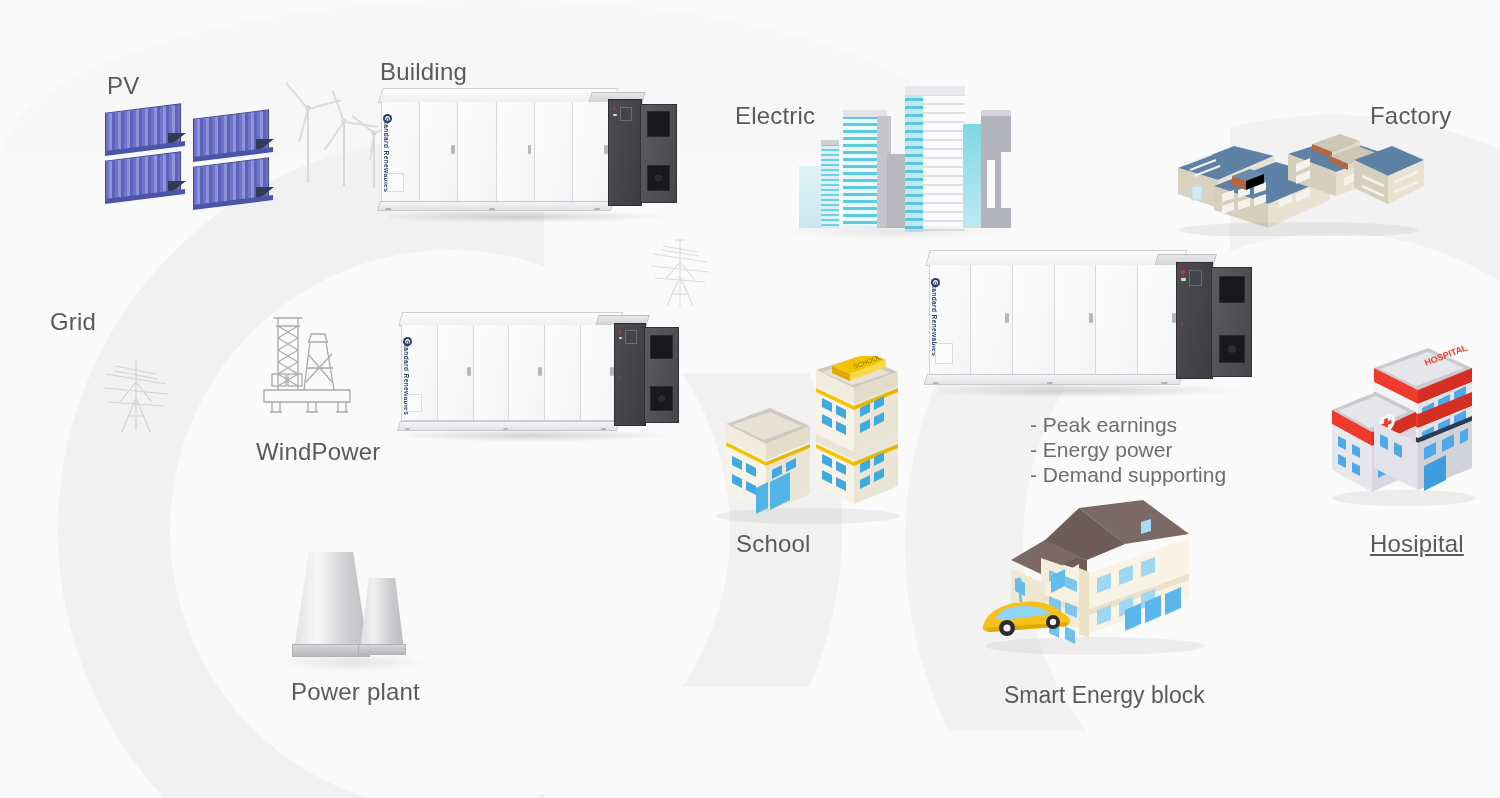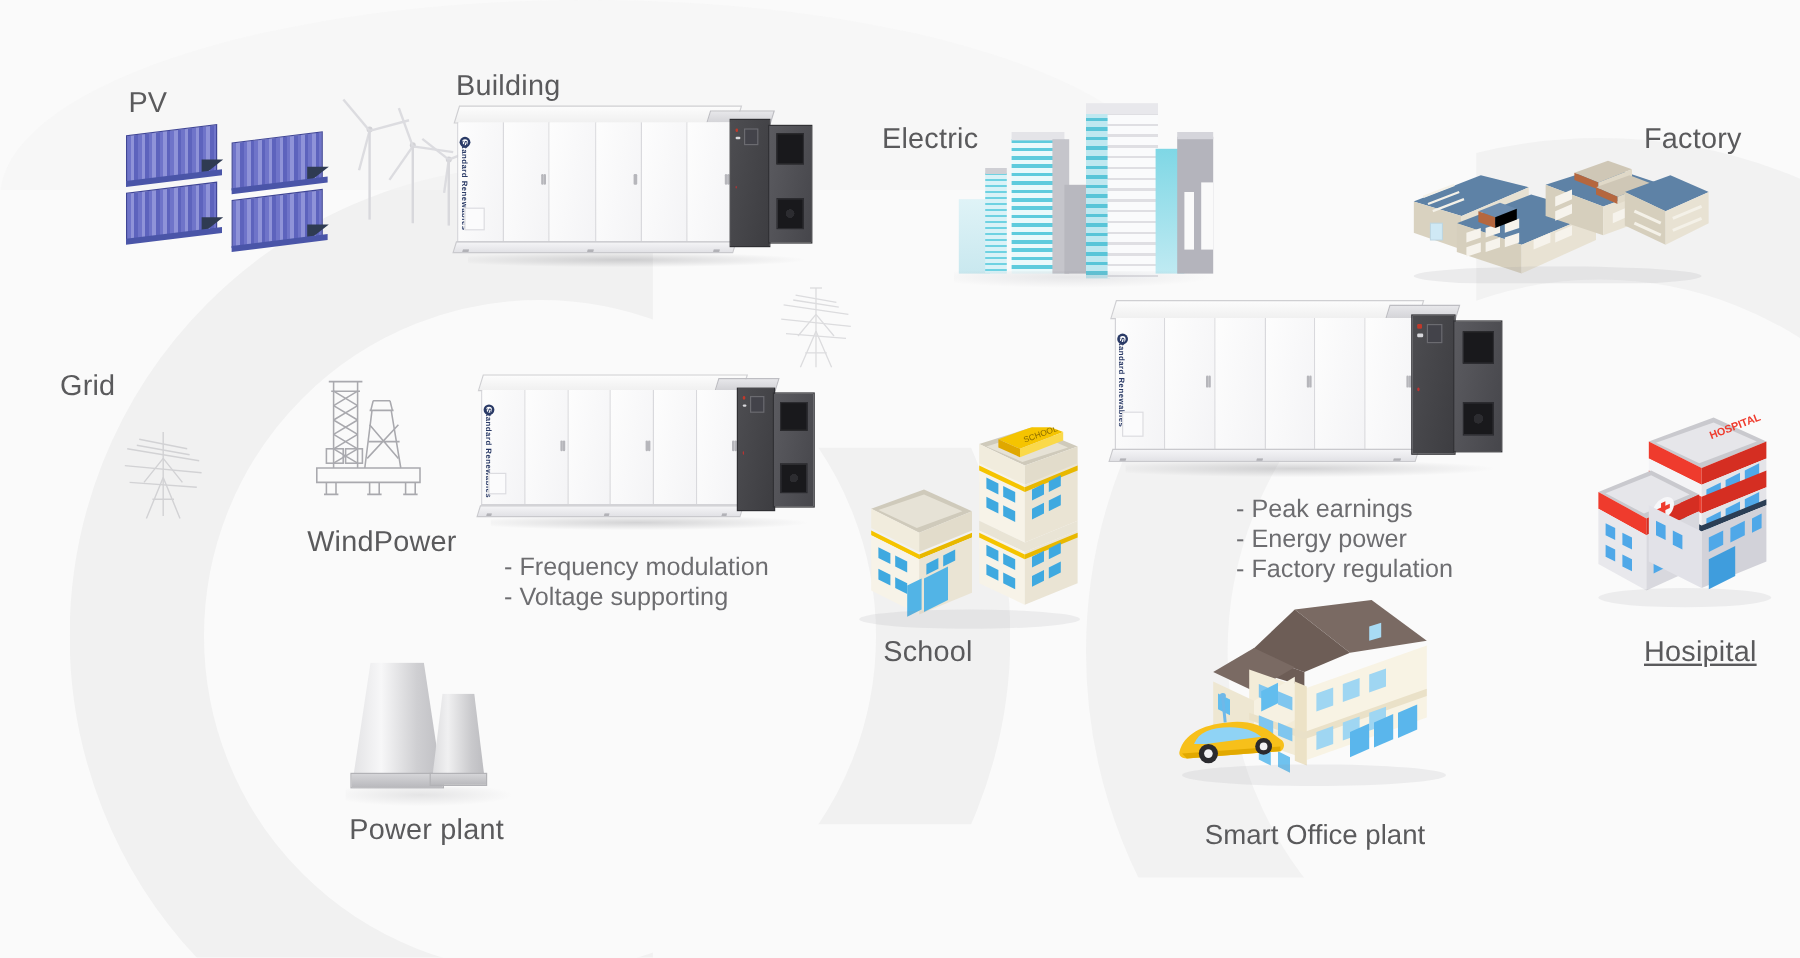--- a/index.html
+++ b/index.html
@@ -359,24 +359,20 @@
     <div class="cu-end">
       <span class="cu-led"></span>
         <span class="cu-led s"></span>
         <span class="cu-led d"></span>
       <span class="cu-smallwin"></span>
     </div>
     <div class="cu-end2">
       <span class="cu-vent up"></span>
       <span class="cu-vent dn"></span>
     </div>
-  </div>
-  <div class="bullets" style="left:420px;top:460px;">
-    <div>- Frequency modulation</div>
-    <div>- Voltage supporting</div>
   </div>
 
   <div style="position:absolute;left:288px;top:548px;width:140px;height:118px;">
     <div class="tower hyp" style="left:6px;top:4px;width:74px;height:98px;"></div>
     <div class="tower-rim" style="left:4px;top:96px;width:78px;height:13px;"></div>
     <div class="tower hyp" style="left:72px;top:30px;width:44px;height:72px;
       background:linear-gradient(90deg,#dcdcde 0%,#f0f0f1 30%,#c9c9cc 75%,#bcbcc0 100%);"></div>
     <div class="tower-rim" style="left:70px;top:96px;width:48px;height:11px;"></div>
     <div style="position:absolute;left:0;top:108px;width:140px;height:16px;
       background:radial-gradient(ellipse at 45% 40%,rgba(140,140,145,.20),rgba(140,140,145,0) 70%);"></div>
@@ -504,21 +500,21 @@
       <span class="cu-smallwin"></span>
     </div>
     <div class="cu-end2">
       <span class="cu-vent up"></span>
       <span class="cu-vent dn"></span>
     </div>
   </div>
   <div class="bullets" style="left:1030px;top:412px;">
     <div>- Peak earnings</div>
     <div>- Energy power</div>
-    <div>- Factory regulation</div>
+    <div>- Demand supporting</div>
   </div>
 
   <div style="position:absolute;left:712px;top:356px;width:192px;height:172px;">
     <svg viewBox="0 0 192 172" width="192" height="172">
 
       <polygon points="104,14 148,0 186,16 142,32" fill="#cfcabb"></polygon>
       <polygon points="110,16 148,4 178,17 140,29" fill="#e6e2d6"></polygon>
       <polygon points="104,14 142,32 142,48 104,32" fill="#f1ecdd"></polygon>
       <polygon points="142,32 186,16 186,32 142,48" fill="#e2dccb"></polygon>
 
@@ -712,16 +708,16 @@
           <circle cx="32" cy="130" r="3.6" fill="#f2f2f4"></circle>
         <circle cx="78" cy="124" r="7" fill="#2b2b2f"></circle>
           <circle cx="78" cy="124" r="3.2" fill="#f2f2f4"></circle>
         <path d="M46 104 L44 84" stroke="#6fb8e8" stroke-width="2.5" fill="none"></path>
         <circle cx="44" cy="82" r="2.6" fill="#6fb8e8"></circle>
       </g>
       <ellipse cx="120" cy="148" rx="110" ry="9" fill="rgba(150,150,158,.13)"></ellipse>
     </svg>
   </div>
   <div class="caption" style="left:1004px;top:682px;">
-    <div>Smart Office plant</div>
+    <div>Smart Energy block</div>
   </div>
 
 </div>
 
 </body></html>

